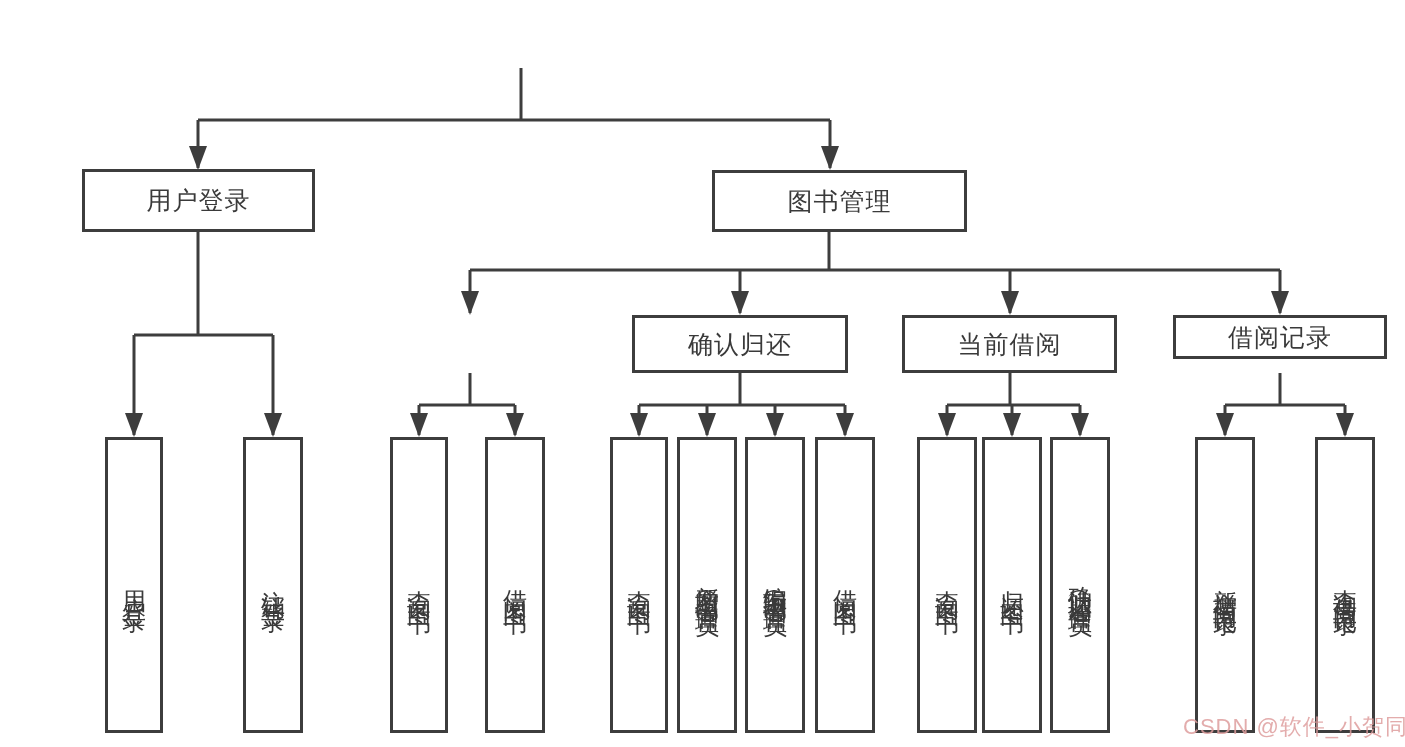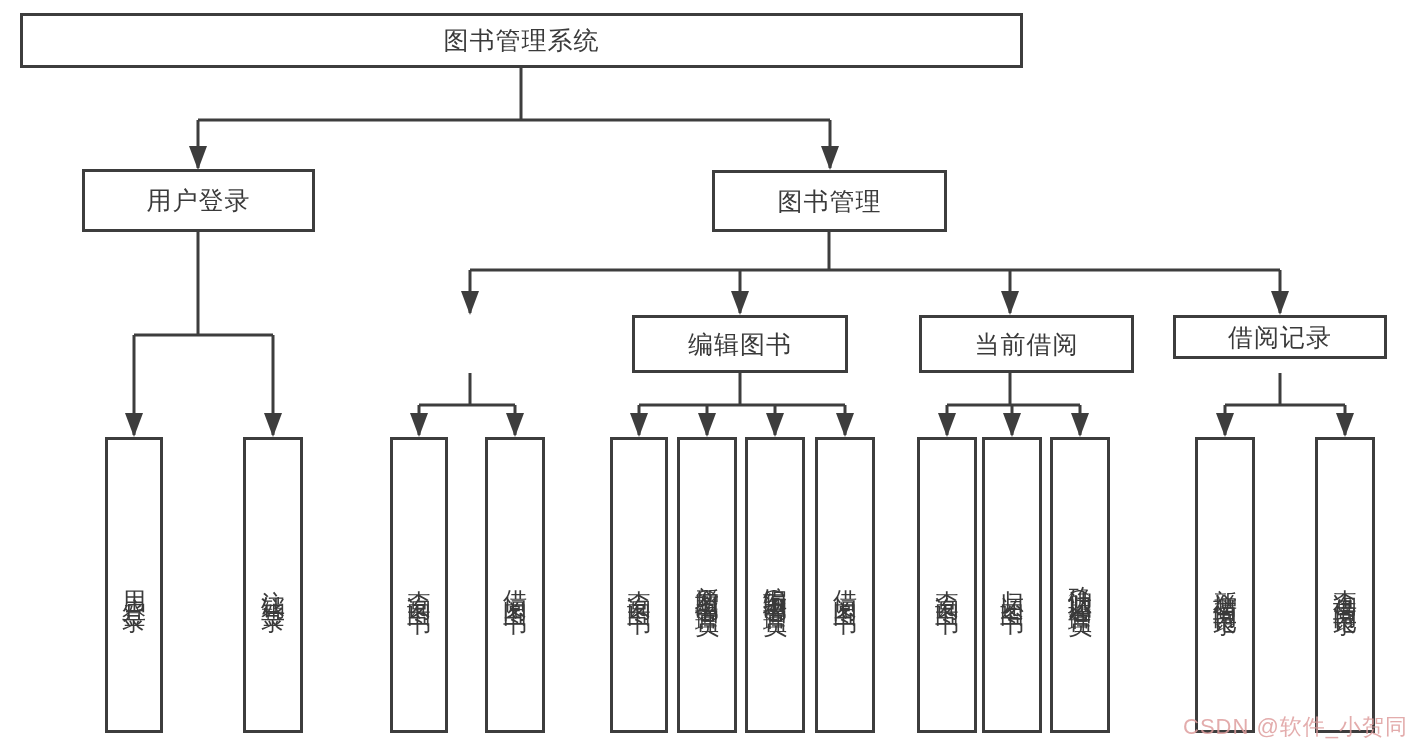--- a/index.html
+++ b/index.html
@@ -104,27 +104,26 @@
       <path d="M766 413 L784 413 L775 437 Z"></path>
       <path d="M836 413 L854 413 L845 437 Z"></path>
       <path d="M938 413 L956 413 L947 437 Z"></path>
       <path d="M1003 413 L1021 413 L1012 437 Z"></path>
       <path d="M1071 413 L1089 413 L1080 437 Z"></path>
       <path d="M1216 413 L1234 413 L1225 437 Z"></path>
       <path d="M1336 413 L1354 413 L1345 437 Z"></path>
     </g>
   </svg>
 
-  <div class="node h-node" style="left:20px;top:13px;width:1003px;height:55px;">图书管理系统</div>
 
   <div class="node h-node" style="left:82px;top:169px;width:233px;height:63px;">用户登录</div>
-  <div class="node h-node" style="left:712px;top:170px;width:235px;height:62px;">图书管理</div>
+  <div class="node h-node" style="left:712px;top:170px;width:255px;height:62px;">图书管理</div>
 
-  <div class="node h-node" style="left:632px;top:315px;width:216px;height:58px;">编辑图书</div>
-  <div class="node h-node" style="left:902px;top:315px;width:215px;height:58px;margin-left:17px;">当前借阅</div>
+  <div class="node h-node" style="left:632px;top:315px;width:216px;height:58px;">确认归还</div>
+  <div class="node h-node" style="left:902px;top:315px;width:215px;height:58px;">当前借阅</div>
   <div class="node h-node" style="left:1173px;top:315px;width:214px;height:44px;">借阅记录</div>
 
   <div class="node v-node" style="left:105px;top:437px;width:58px;height:296px;">用户登录</div>
   <div class="node v-node" style="left:243px;top:437px;width:60px;height:296px;">注销登录</div>
 
   <div class="node v-node" style="left:390px;top:437px;width:58px;height:296px;">查询图书</div>
   <div class="node v-node" style="left:485px;top:437px;width:60px;height:296px;">借阅图书</div>
 
   <div class="node v-node" style="left:610px;top:437px;width:58px;height:296px;">查询图书</div>
   <div class="node v-node" style="left:677px;top:437px;width:60px;height:296px;letter-spacing:4px;">新增图书（管理员）</div>

